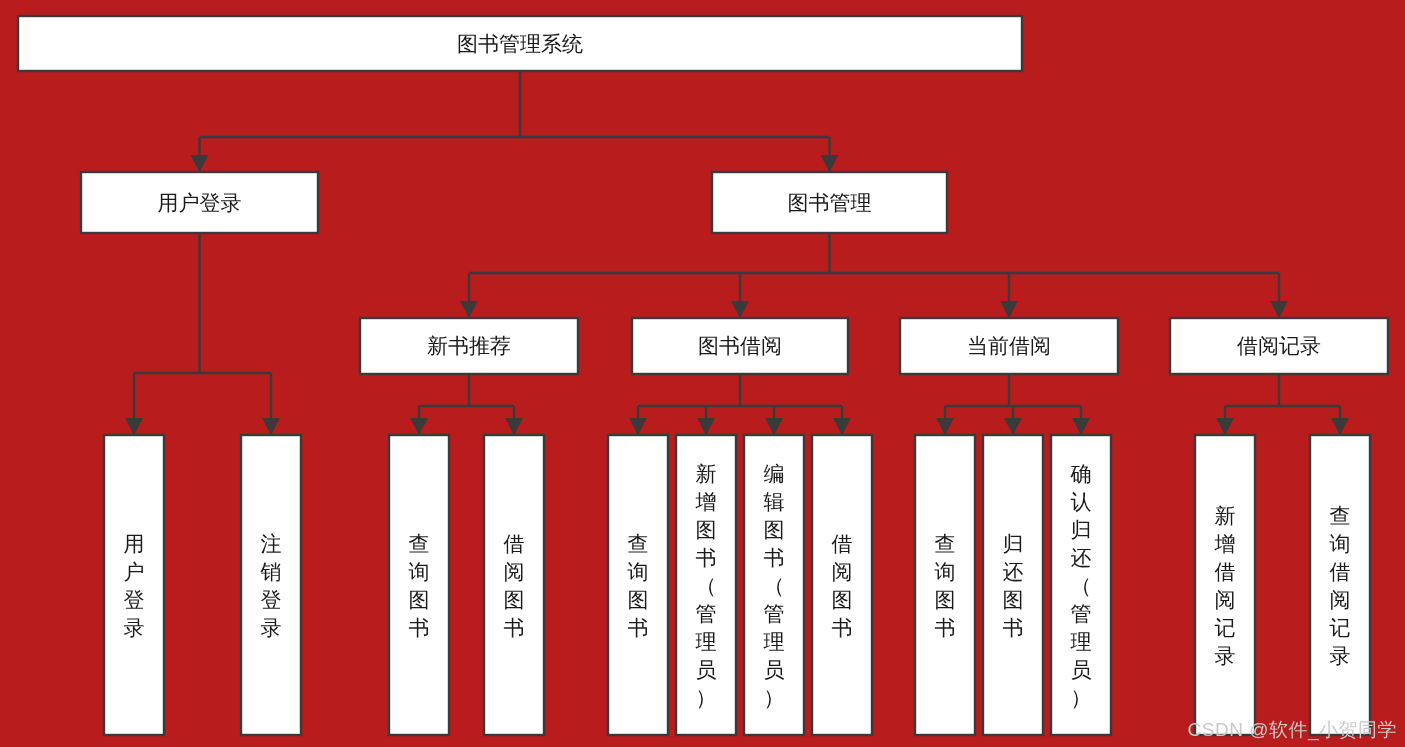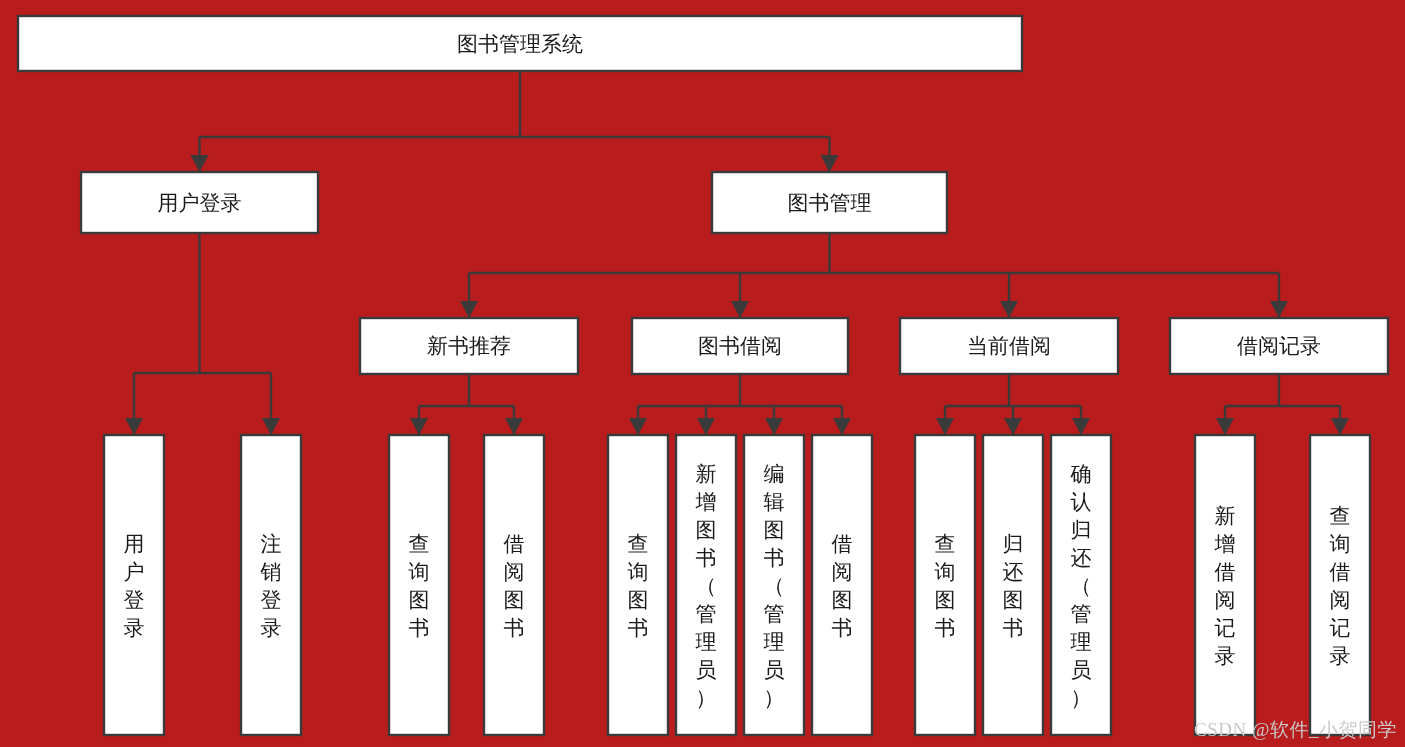--- a/index.html
+++ b/index.html
@@ -53,21 +53,21 @@
   .arrow-head {
     fill: #3a3a3a;
     stroke: none;
   }
   .watermark {
     position: absolute;
     right: 8px;
     bottom: 4px;
     color: #c9c9c9;
     font-size: 19px;
-    font-family: Liberation Serif, serif;
+    font-family: Liberation Sans, sans-serif;
     white-space: nowrap;
     user-select: none;
     letter-spacing: 0.5px;
   }
 </style>
 </head>
 <body>
 
 <div id="diagram-root">
   <svg class="diagram-canvas" viewBox="0 0 1405 747">

